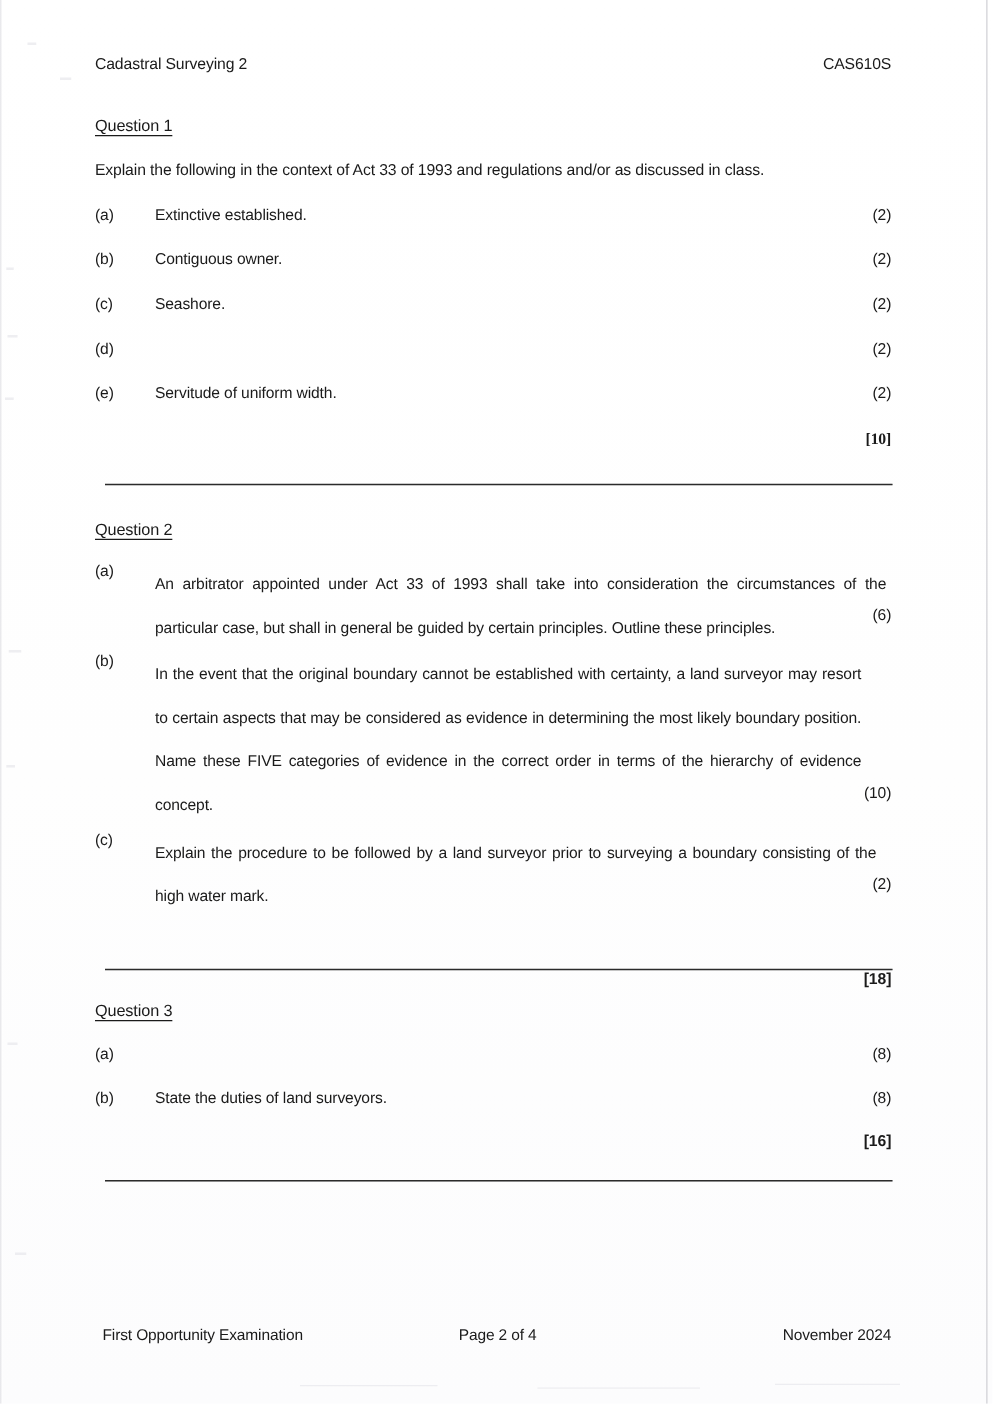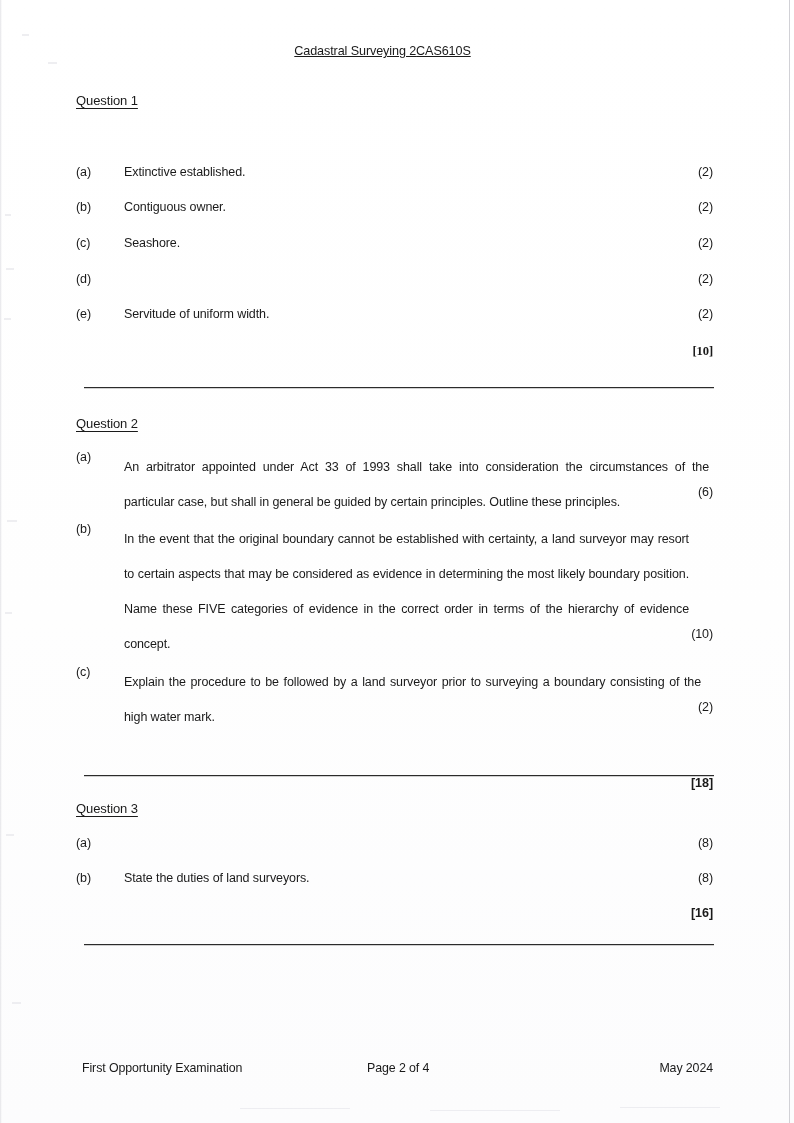--- a/index.html
+++ b/index.html
@@ -52,28 +52,27 @@
   .sheet {
     position: absolute;
     left: 0; top: 0;
     width: 794px;
     height: 1123px;
   }  
 
   .header {
     position: absolute;
     top: 44px;
-    left: 64px;
+    left: 76px;
     width: 637px;
     display: flex;
-    justify-content: center;
+    justify-content: space-between;
     align-items: baseline;
     font-size: 12.6px;
     letter-spacing: -.1px;
-    text-decoration: underline;
   }
 
   .qheading {
     position: absolute;
     left: 76px;
     font-size: 13px;
     font-weight: normal;
     text-decoration: underline;
     text-underline-offset: 2.5px;
     letter-spacing: -.1px;
@@ -168,20 +167,21 @@
   <div class="scan-speck" style="left:430px; top:1110px;width:130px;height:1px;"></div>
   <div class="scan-speck" style="left:620px; top:1107px;width:100px;height:1px;"></div>
 
   <div class="header">
     <span>Cadastral Surveying 2</span>
     <span>CAS610S</span>
   </div>
 
   <div class="qheading" style="top:93px;">Question 1</div>
 
+  <div class="intro" style="top:129px;">Explain the following in the context of Act 33 of 1993 and regulations and/or as discussed in class.</div>
 
   <div class="item" style="top:165px;">
     <span class="label">(a)</span>
     <span class="body tight">Extinctive established.</span>
     <span class="marks">(2)</span>
   </div>
 
   <div class="item" style="top:200px;">
     <span class="label">(b)</span>
     <span class="body tight">Contiguous owner.</span>
@@ -252,16 +252,16 @@
     <span class="marks">(8)</span>
   </div>
 
   <div class="total" style="top:906px;text-align:center;">[16]</div>
 
   <div class="rule" style="top:944px;"></div>
 
   <div class="footer">
     <span class="f-left">First Opportunity Examination</span>
     <span class="f-center">Page 2 of 4</span>
-    <span class="f-right">May 2024</span>
+    <span class="f-right">November 2024</span>
   </div>
 
 </div>
 
 </body></html>

